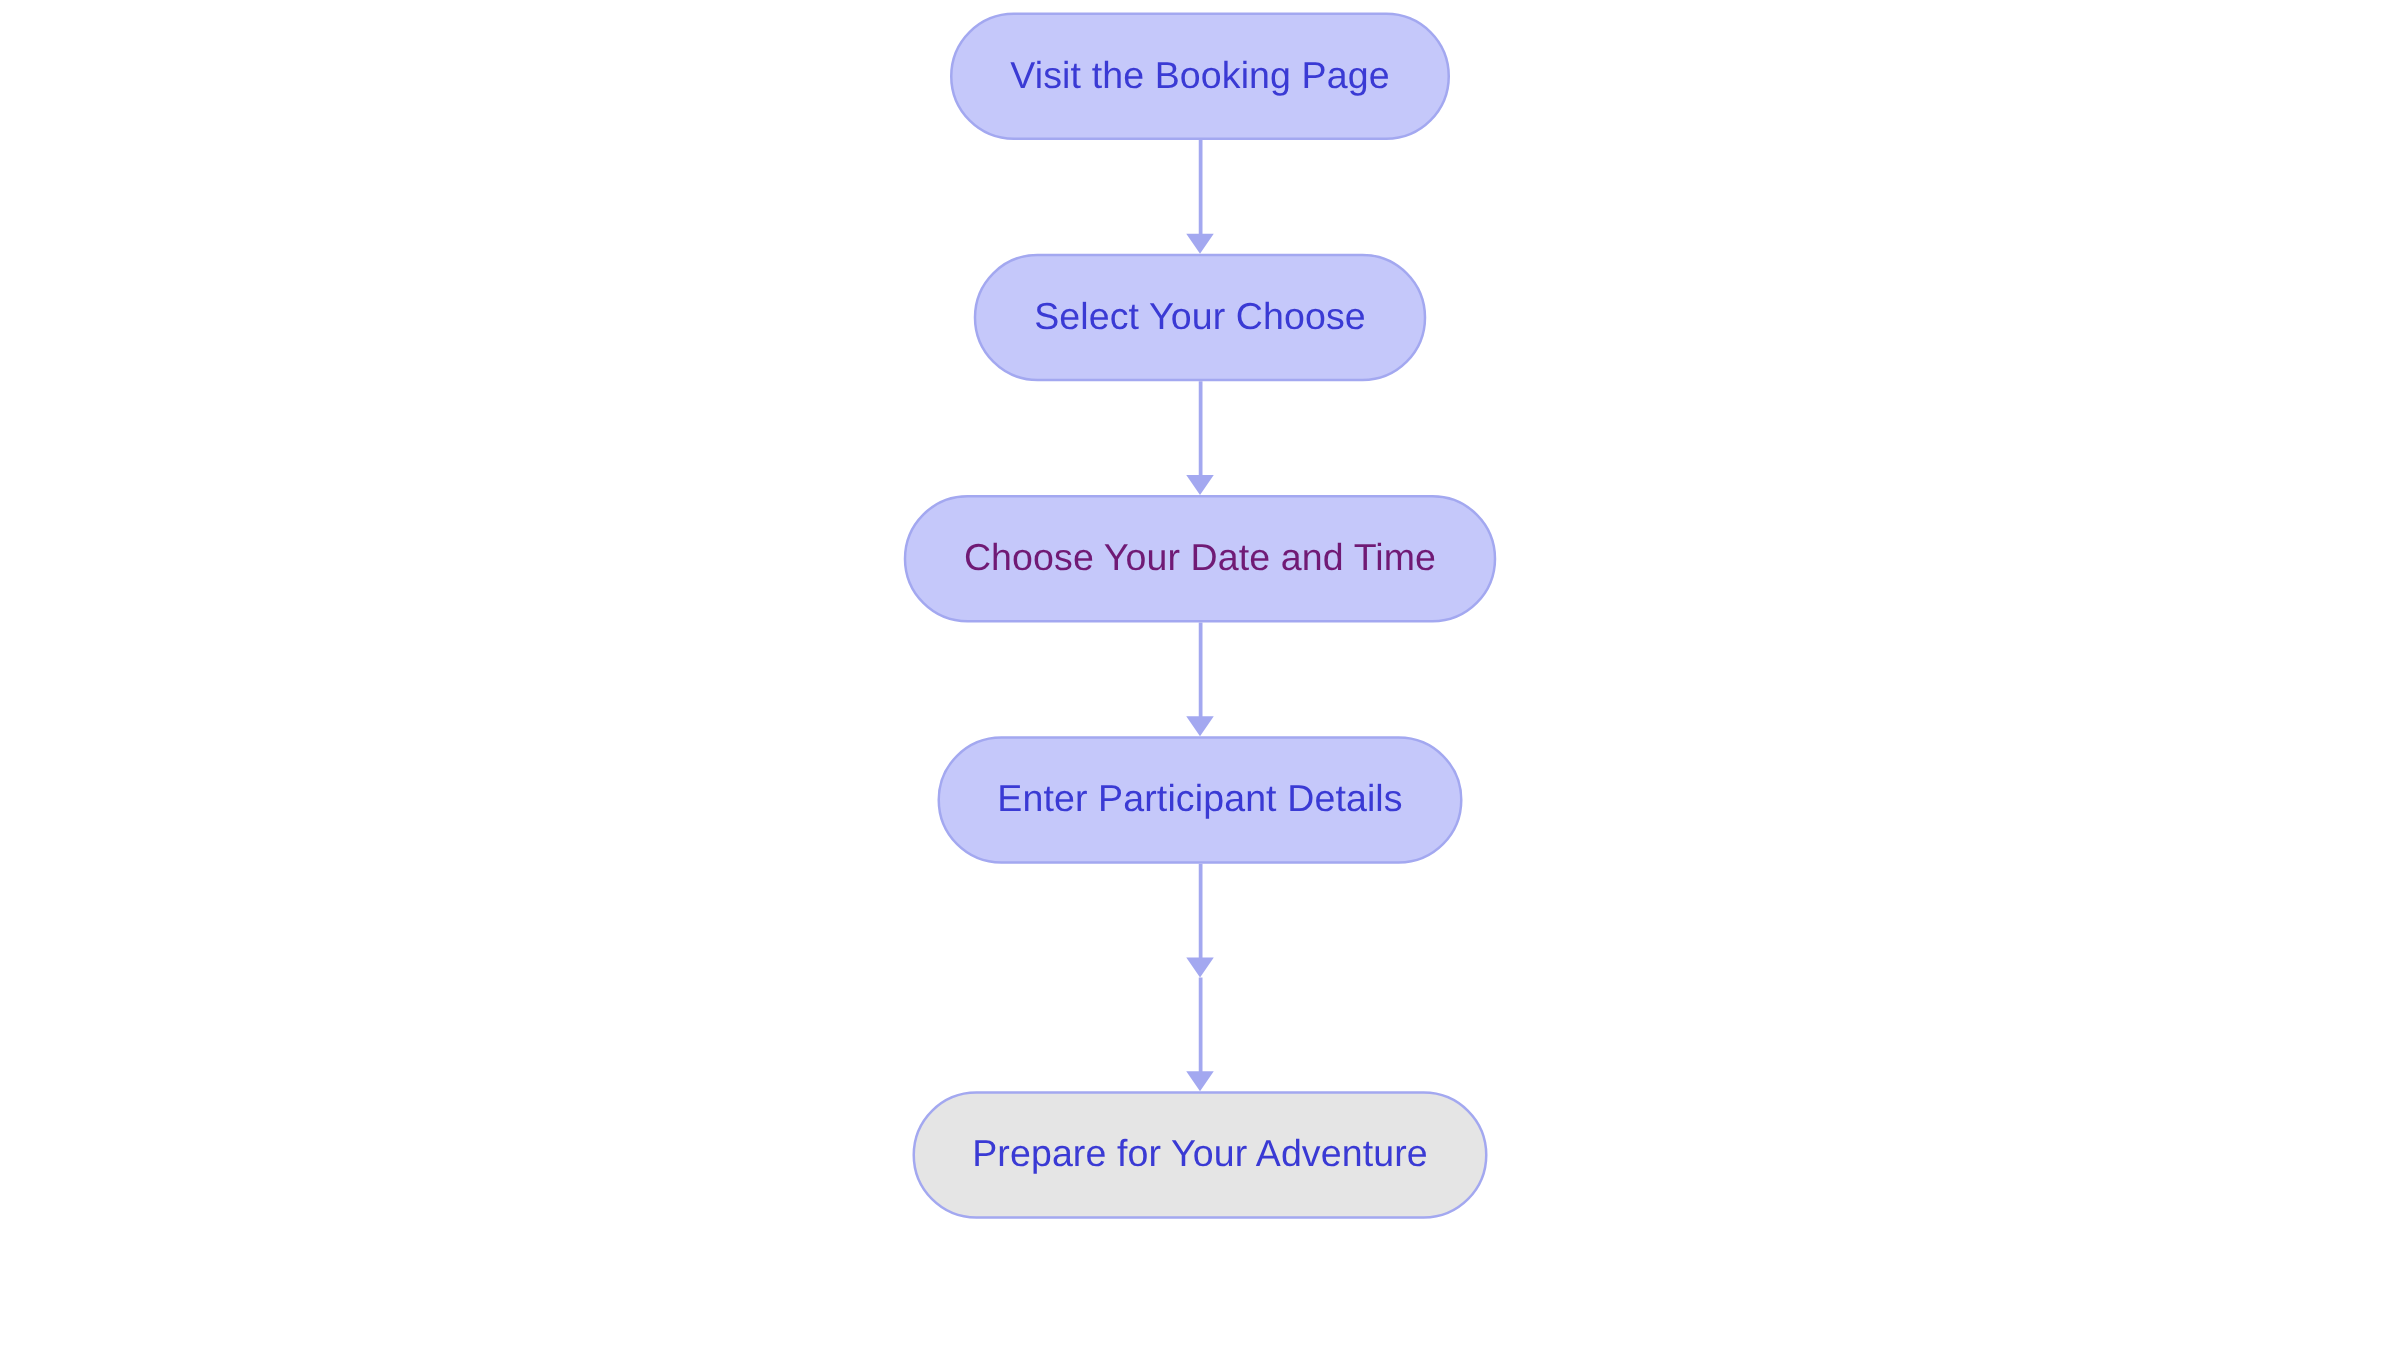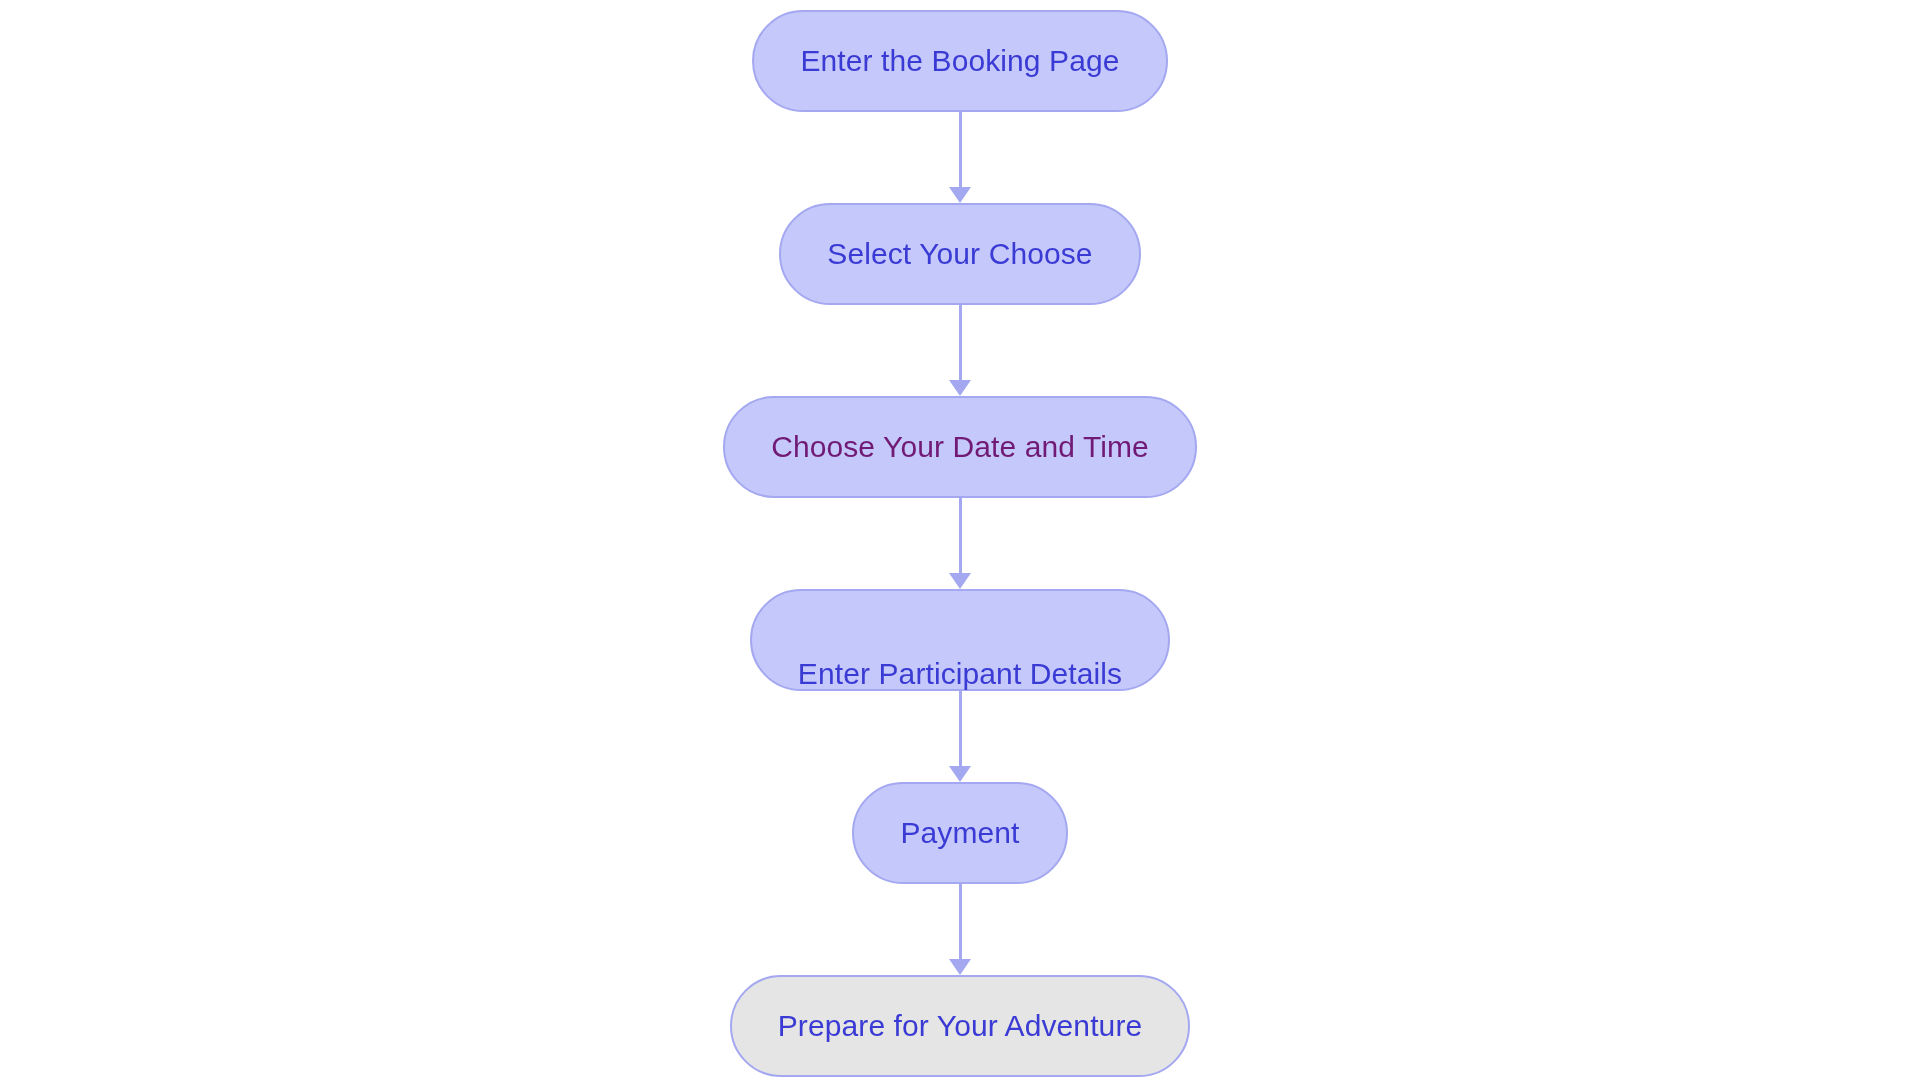--- a/index.html
+++ b/index.html
@@ -76,21 +76,21 @@
   
   #node-0-wrap { margin-top: 10px; }
 </style>
 </head>
 <body>
 
 <div id="flowchart-canvas" style="background: rgb(255, 255, 255);">
 
   <div id="node-0-wrap">
     <div class="flow-node" style="background: rgb(197, 200, 250); border-color: rgb(163, 168, 240);">
-      <span class="flow-node-label" style="color: rgb(58, 58, 212);">Enter the Booking Page</span>
+      <span class="flow-node-label" style="color: rgb(58, 58, 212);">Visit the Booking Page</span>
     </div>
   </div>
 
   <div class="flow-connector" style="height:91px;">
     <div class="connector-line" style="background: rgb(163, 168, 240);"></div>
     <div class="connector-arrowhead" style="border-top-color: rgb(163, 168, 240);"></div>
   </div>
 
   <div>
     <div class="flow-node" style="background: rgb(197, 200, 250); border-color: rgb(163, 168, 240);">
@@ -108,35 +108,30 @@
       <span class="flow-node-label" style="color: #701a75;">Choose Your Date and Time</span>
     </div>
   </div>
 
   <div class="flow-connector" style="height:91px;">
     <div class="connector-line" style="background: rgb(163, 168, 240);"></div>
     <div class="connector-arrowhead" style="border-top-color: rgb(163, 168, 240);"></div>
   </div>
 
   <div>
-    <div class="flow-node" style="background: rgb(197, 200, 250); border-color: rgb(163, 168, 240); align-items: flex-end;">
+    <div class="flow-node" style="background: rgb(197, 200, 250); border-color: rgb(163, 168, 240);">
       <span class="flow-node-label" style="color: rgb(58, 58, 212);">Enter Participant Details</span>
     </div>
   </div>
 
   <div class="flow-connector" style="height:91px;">
     <div class="connector-line" style="background: rgb(163, 168, 240);"></div>
     <div class="connector-arrowhead" style="border-top-color: rgb(163, 168, 240);"></div>
   </div>
 
-  <div>
-    <div class="flow-node" style="background: rgb(197, 200, 250); border-color: rgb(163, 168, 240);">
-      <span class="flow-node-label" style="color: rgb(58, 58, 212);">Payment</span>
-    </div>
-  </div>
 
   <div class="flow-connector" style="height:91px;">
     <div class="connector-line" style="background: rgb(163, 168, 240);"></div>
     <div class="connector-arrowhead" style="border-top-color: rgb(163, 168, 240);"></div>
   </div>
 
   <div>
     <div class="flow-node" style="background: #e5e5e5; border-color: rgb(163, 168, 240);">
       <span class="flow-node-label" style="color: rgb(58, 58, 212);">Prepare for Your Adventure</span>
     </div>

